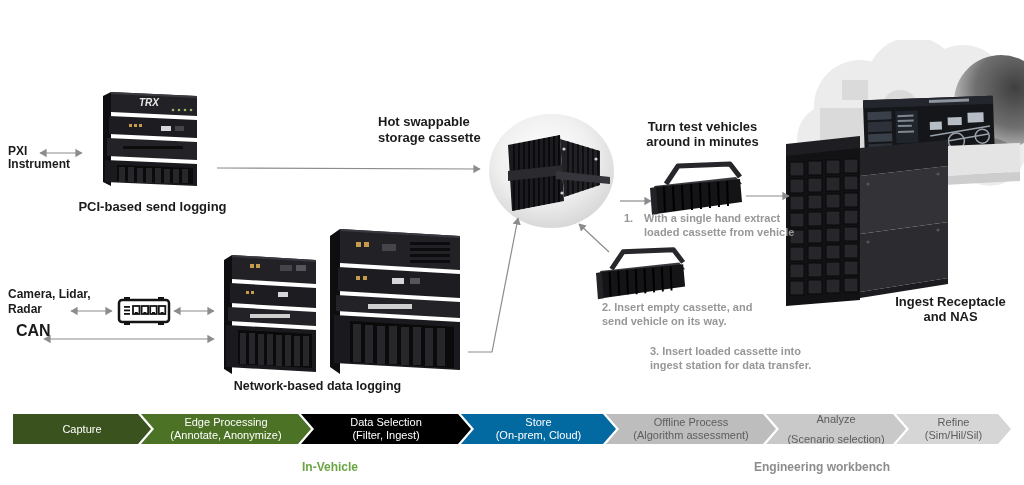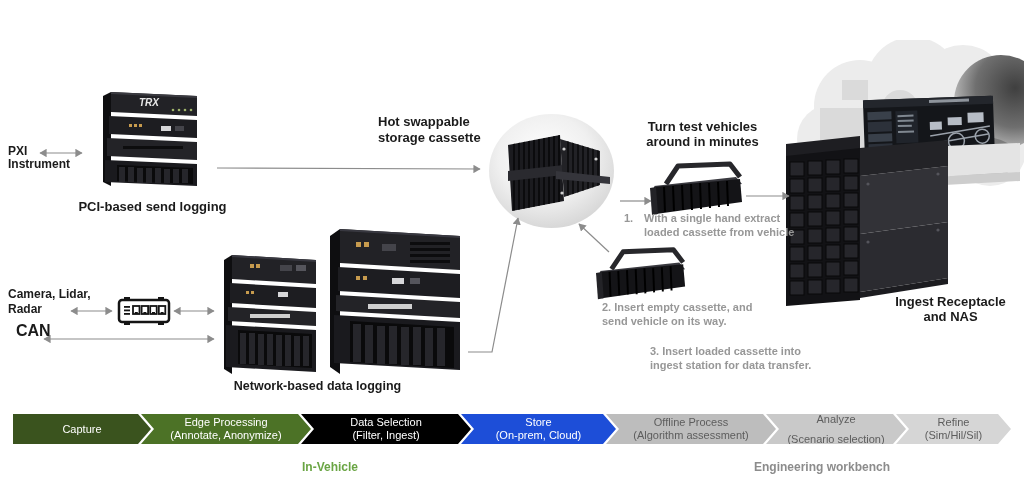--- a/index.html
+++ b/index.html
@@ -437,21 +437,21 @@
       <div></div>
     </div>
     <div class="seg s1" style="background-color: rgb(76, 114, 38); color: rgb(255, 255, 255);">
       <div>Edge Processing</div>
       <div>(Annotate, Anonymize)</div>
     </div>
     <div class="seg s2" style="background-color: #000000; color: rgb(255, 255, 255);">
       <div>Data Selection</div>
       <div>(Filter, Ingest)</div>
     </div>
-    <div class="seg s3" style="background-color: #1d4ed8; color: rgb(255, 255, 255);">
+    <div class="seg s3" style="background-color: #0369a1; color: rgb(255, 255, 255);">
       <div>Store</div>
       <div>(On-prem, Cloud)</div>
     </div>
     <div class="seg s4" style="background-color: rgb(189, 189, 189); color: rgb(93, 93, 93);">
       <div>Offline Process</div>
       <div>(Algorithm assessment)</div>
     </div>
     <div class="seg s5" style="background-color: rgb(201, 201, 201); color: rgb(93, 93, 93); gap: 7px;">
       <div>Analyze</div>
       <div>(Scenario selection)</div>

